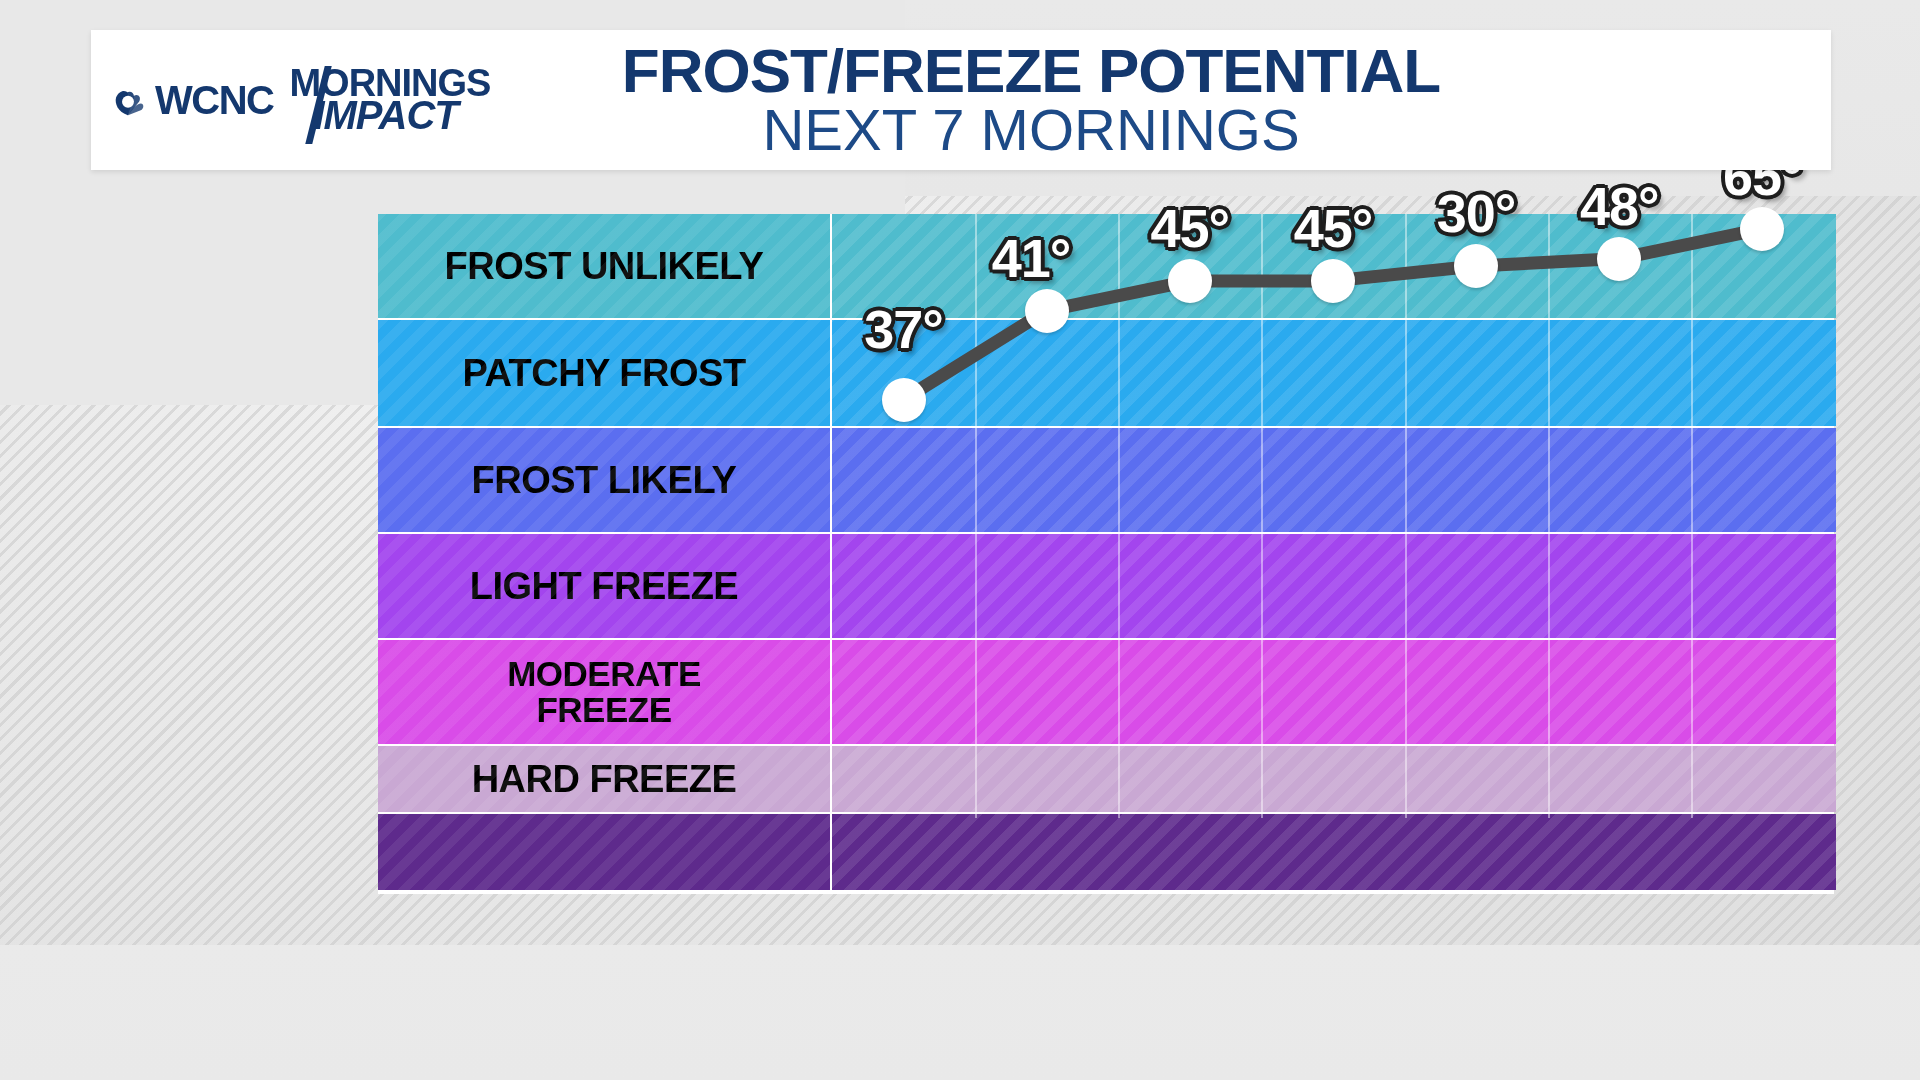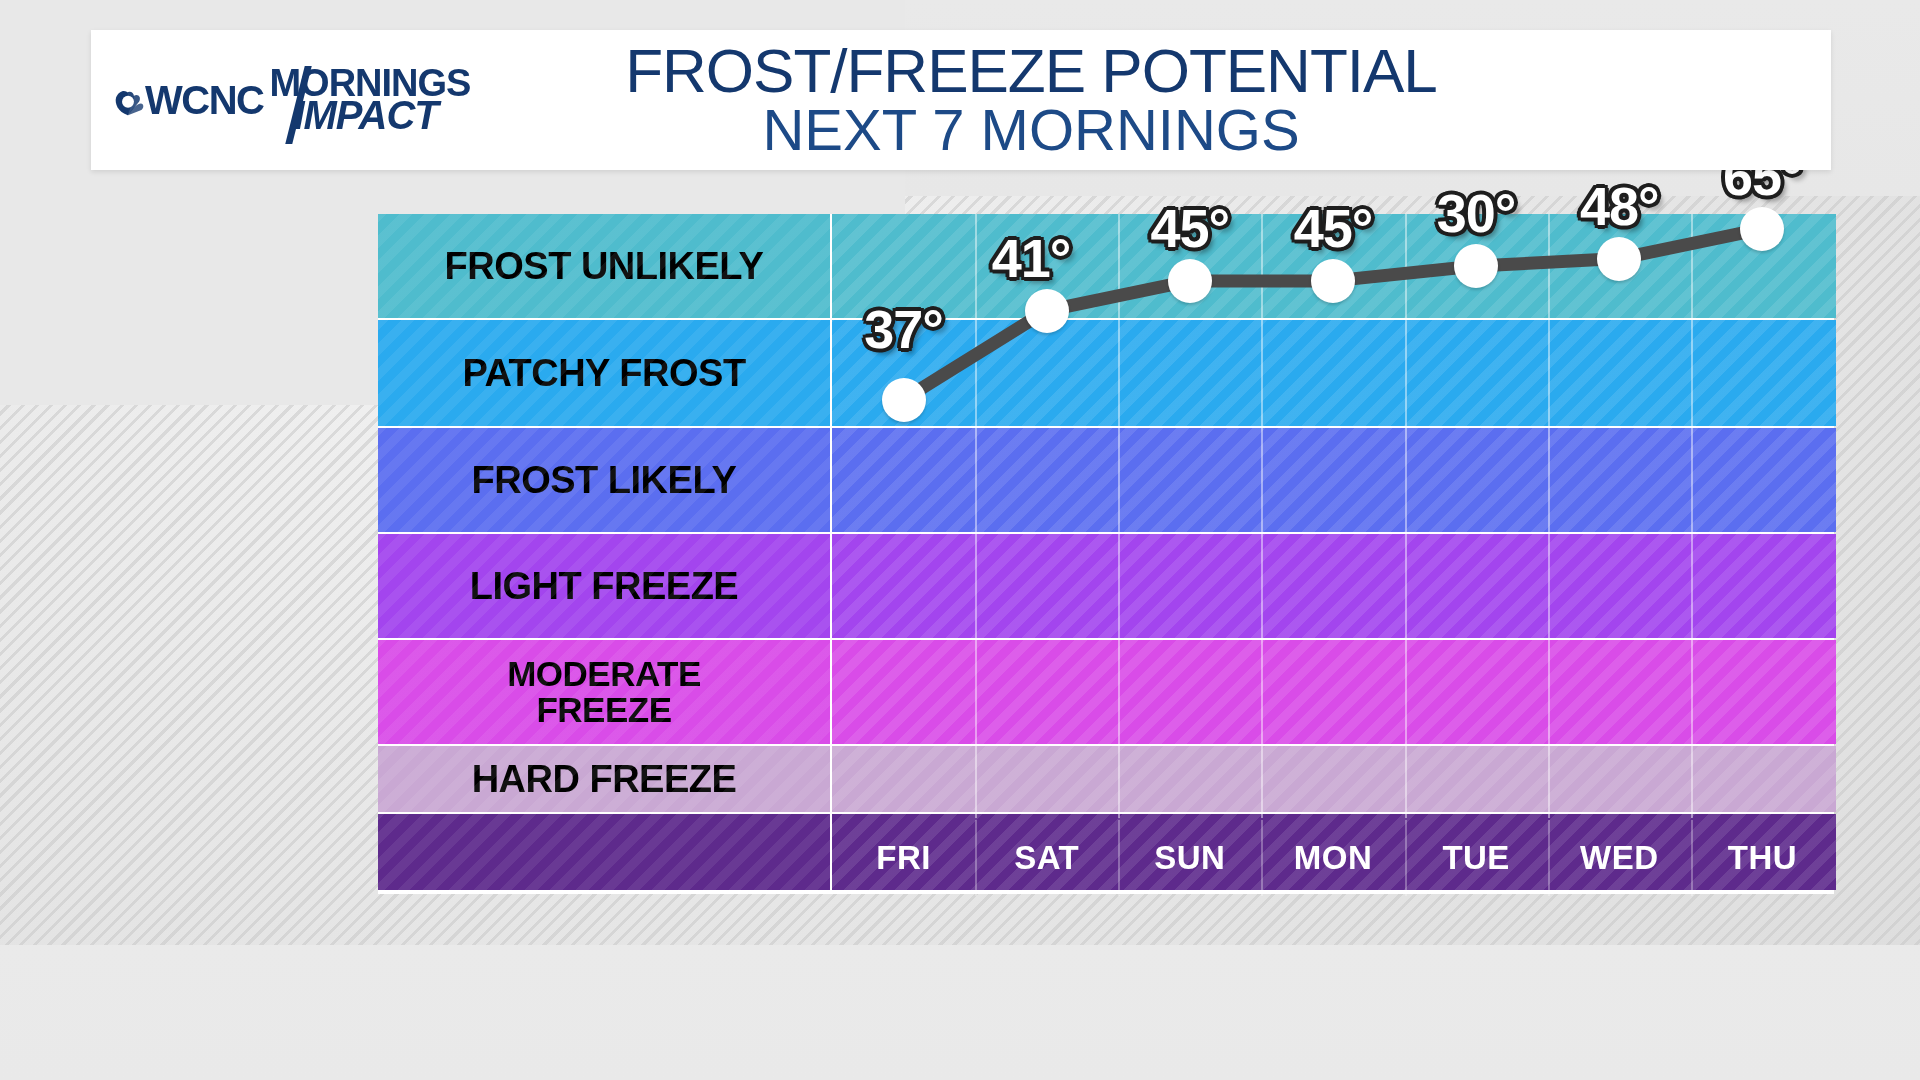--- a/index.html
+++ b/index.html
@@ -29,21 +29,21 @@
 
   
   .header {
     position:absolute; left:91px; top:30px; width:1740px; height:140px;
     background:#ffffff;
     display:flex; align-items:center;
     box-shadow:0 2px 5px rgba(0,0,0,0.10);
     z-index:10;
   }
   .logo-block {
-    display:flex; align-items:center; 
+    display:flex; align-items:center; gap:10px;
     margin-left:20px; width:420px; flex:0 0 420px;
   }
   .peacock { width:34px; height:34px; position:relative; flex:0 0 34px; }
   .peacock svg { display:block; }
   .wcnc {
     font-family:"Liberation Sans", sans-serif;
     font-weight:bold; font-size:40px; color:#14386e;
     letter-spacing:-1.5px; line-height:1;
   }
   .wi { position:relative; margin-left:6px; line-height:0.82; }
@@ -54,21 +54,21 @@
   .wi .w2 {
     font-weight:bold; font-style:italic; font-size:40px; color:#14386e;
     letter-spacing:-1px; display:block; margin-left:24px;
   }
   .wi .slash {
     position:absolute; left:26px; top:-2px; width:7px; height:78px;
     background:#14386e; transform:skewX(-14deg);
   }
   .titles { flex:1; text-align:center; margin-right:300px; }
   .title-main {
-    font-weight:normal; font-size:62px; color:#14386e;
+    font-weight:bold; font-size:62px; color:#14386e;
     letter-spacing:-1px; line-height:1.0;
   }
   .title-sub {
     font-weight:normal; font-size:58px; color:#1d4a87;
     letter-spacing:0px; line-height:1.05; margin-top:-2px;
   }
 
   
   .chart-frame {
     position:absolute; left:378px; top:214px; width:1456px; height:680px;
@@ -225,37 +225,20 @@
 
   <div class="vgrid" id="vgrid">
       <i style="left: 143.143px;"></i>
       <i style="left: 286.286px;"></i>
       <i style="left: 429.429px;"></i>
       <i style="left: 572.571px;"></i>
       <i style="left: 715.714px;"></i>
       <i style="left: 858.857px;"></i>
     </div>
 
-  <div class="days" id="days">
-    <div class="days-lines" id="dayslines">
-        <i style="left: 143.143px;"></i>
-        <i style="left: 286.286px;"></i>
-        <i style="left: 429.429px;"></i>
-        <i style="left: 572.571px;"></i>
-        <i style="left: 715.714px;"></i>
-        <i style="left: 858.857px;"></i>
-      </div>
-  <div>FRI</div>
-      <div>SAT</div>
-      <div>SUN</div>
-      <div>MON</div>
-      <div>TUE</div>
-      <div>WED</div>
-      <div>THU</div>
-    </div>
 
   <div class="series" id="series">
     <svg id="svgline" viewBox="0 0 1002 660" preserveAspectRatio="none">
         <path d="M71.6 231.5 L214.7 142.6 L357.9 112.9 L501.0 112.9 L644.1 98.0 L787.3 90.6 L930.4 60.9" fill="none" stroke="#4a4a4a" stroke-width="13" stroke-linecap="round" stroke-linejoin="round"></path>
       </svg>
   <div class="pt" style="left: 71.5714px; top: 231.5px;"></div>
       <div class="lbl" style="left: 71.5714px; top: 192px;">37°</div>
       <div class="pt" style="left: 214.714px; top: 142.571px;"></div>
       <div class="lbl" style="left: 199px; top: 120.571px;">41°</div>
       <div class="pt" style="left: 357.857px; top: 112.857px;"></div>

